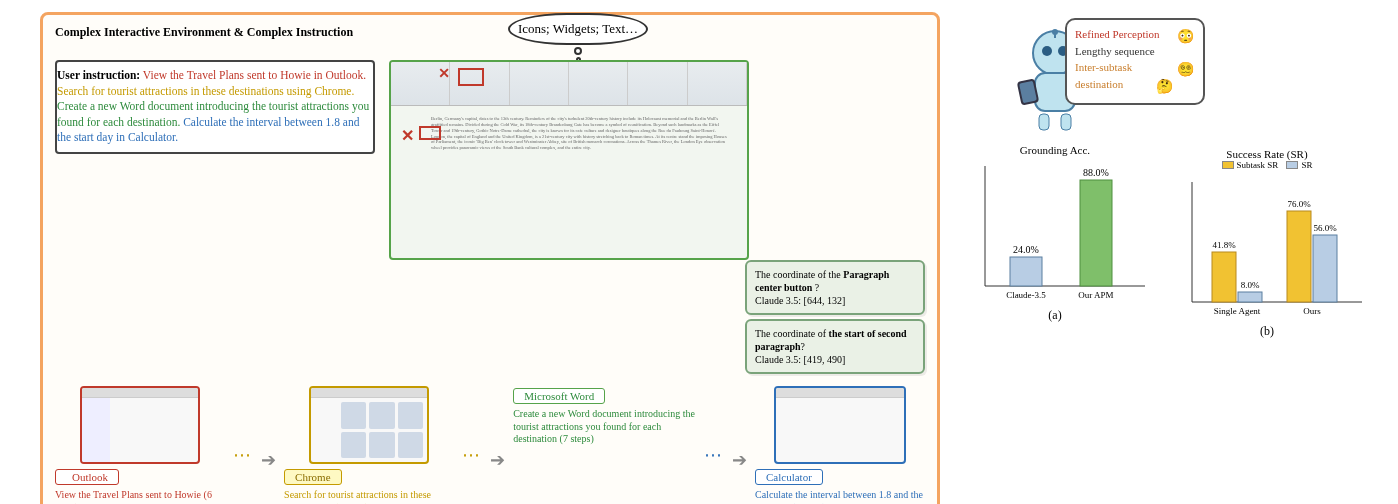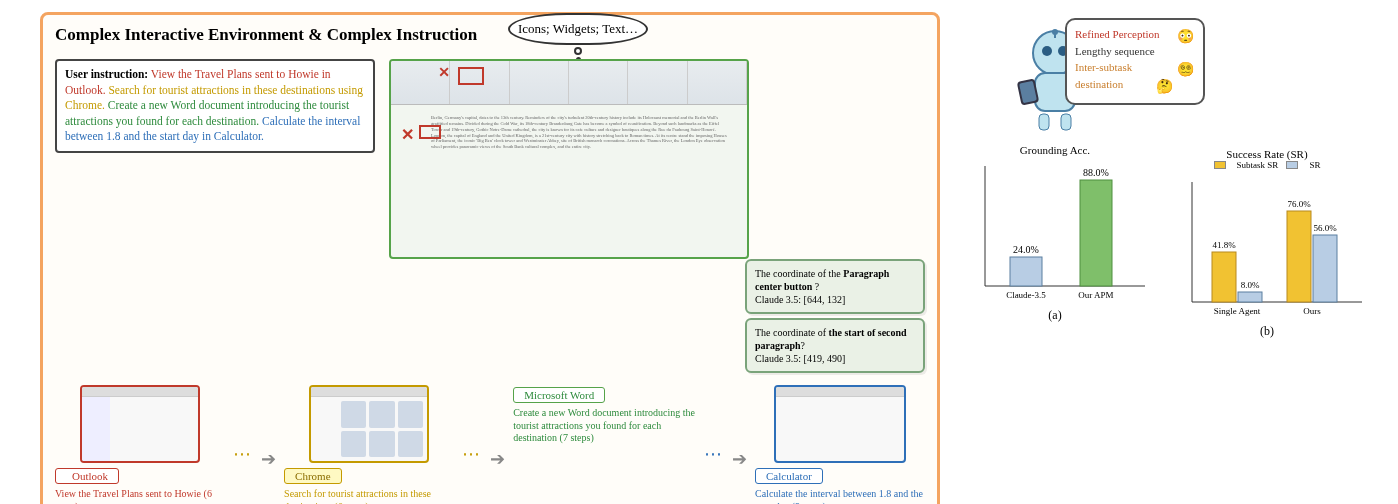--- a/index.html
+++ b/index.html
@@ -1,21 +1,21 @@
 <!DOCTYPE html>
 <html><head>
 <meta charset="utf-8">
 <style>
   * { box-sizing: border-box; margin: 0; padding: 0; }
   body { font-family: "Times New Roman", serif; background: #fff; width: 1398px; }
   .figure-wrap { width: 1398px; padding: 12px 30px 10px 40px; }
   .figure-row { display: flex; gap: 14px; align-items: flex-start; }
   .left-panel { flex: 0 0 900px; border: 3px solid #f4a460; border-radius: 8px; padding: 10px 12px 8px 12px; position: relative; background: #fffdf9; }
-  .lp-title { font-size: 17px; font-weight: bold; margin-bottom: 14px; }
-  .instr-box { border: 2px solid #444; border-radius: 4px; padding: 6px 8px; font-size: 11.5px; line-height: 1.35; width: 320px; float: left; margin-right: 10px; background:#fff; }
+  .lp-title { font-size: 12px; font-weight: bold; margin-bottom: 20px; }
+  .instr-box { border: 2px solid #444; border-radius: 4px; padding: 6px 0; font-size: 11.5px; line-height: 1.35; width: 320px; float: left; margin-right: 10px; background:#fff; }
   .instr-box b { font-weight: bold; }
   .instr-red { color: #c0392b; }
   .instr-yellow { color: #c49a00; }
   .instr-green { color: #2e8b3d; }
   .instr-blue { color: #2e6fb8; }
   .thought { position:absolute; top:-2px; left:460px; width:150px; text-align:center; font-size:13px; line-height:1.2; }
   .thought .bubble { border:2px solid #333; border-radius:50%/60%; padding:6px 8px; background:#fff; display:inline-block; }
   .thought .mini { width:8px; height:8px; border:2px solid #333; border-radius:50%; background:#fff; display:block; margin:2px auto 0; }
   .thought .mini2 { width:5px; height:5px; }
   .word-area { float:left; width:360px; height:200px; border:2px solid #56a34a; border-radius:4px; background:#f2f6f0; margin-left:4px; position:relative; overflow:hidden; }
@@ -55,21 +55,21 @@
   .robot svg{width:100%;height:100%;}
   .robot-bubble{position:absolute;top:0;right:-90px;width:140px;border:2px solid #555;border-radius:10px;background:#fff;padding:6px 8px;font-size:11px;line-height:1.5;}
   .robot-bubble .rp{color:#c0392b;}
   .robot-bubble .ls{color:#333;}
   .robot-bubble .id{color:#c97f2e;}
   .emoji{float:right;font-size:14px;margin-left:4px;}
   .chart-svg{width:200px;height:150px;}
   .chart-title{font-size:11px;margin-top:2px;}
   .chart-sub{font-size:12px;margin-top:2px;}
   .legend{display:flex;gap:8px;font-size:9px;justify-content:center;margin-bottom:2px;}
-  .legend span{display:inline-flex;align-items:center;gap:11px;}
+  .legend span{display:inline-flex;align-items:center;gap:3px;}
   .legend i{width:12px;height:8px;display:inline-block;border:1px solid #888;}
   .legend .y i{background:#f1c232;}
   .legend .b i{background:#b8cde4;}
 </style>
 </head>
 <body>
 
 <div class="figure-wrap">
   <div class="figure-row">
 

